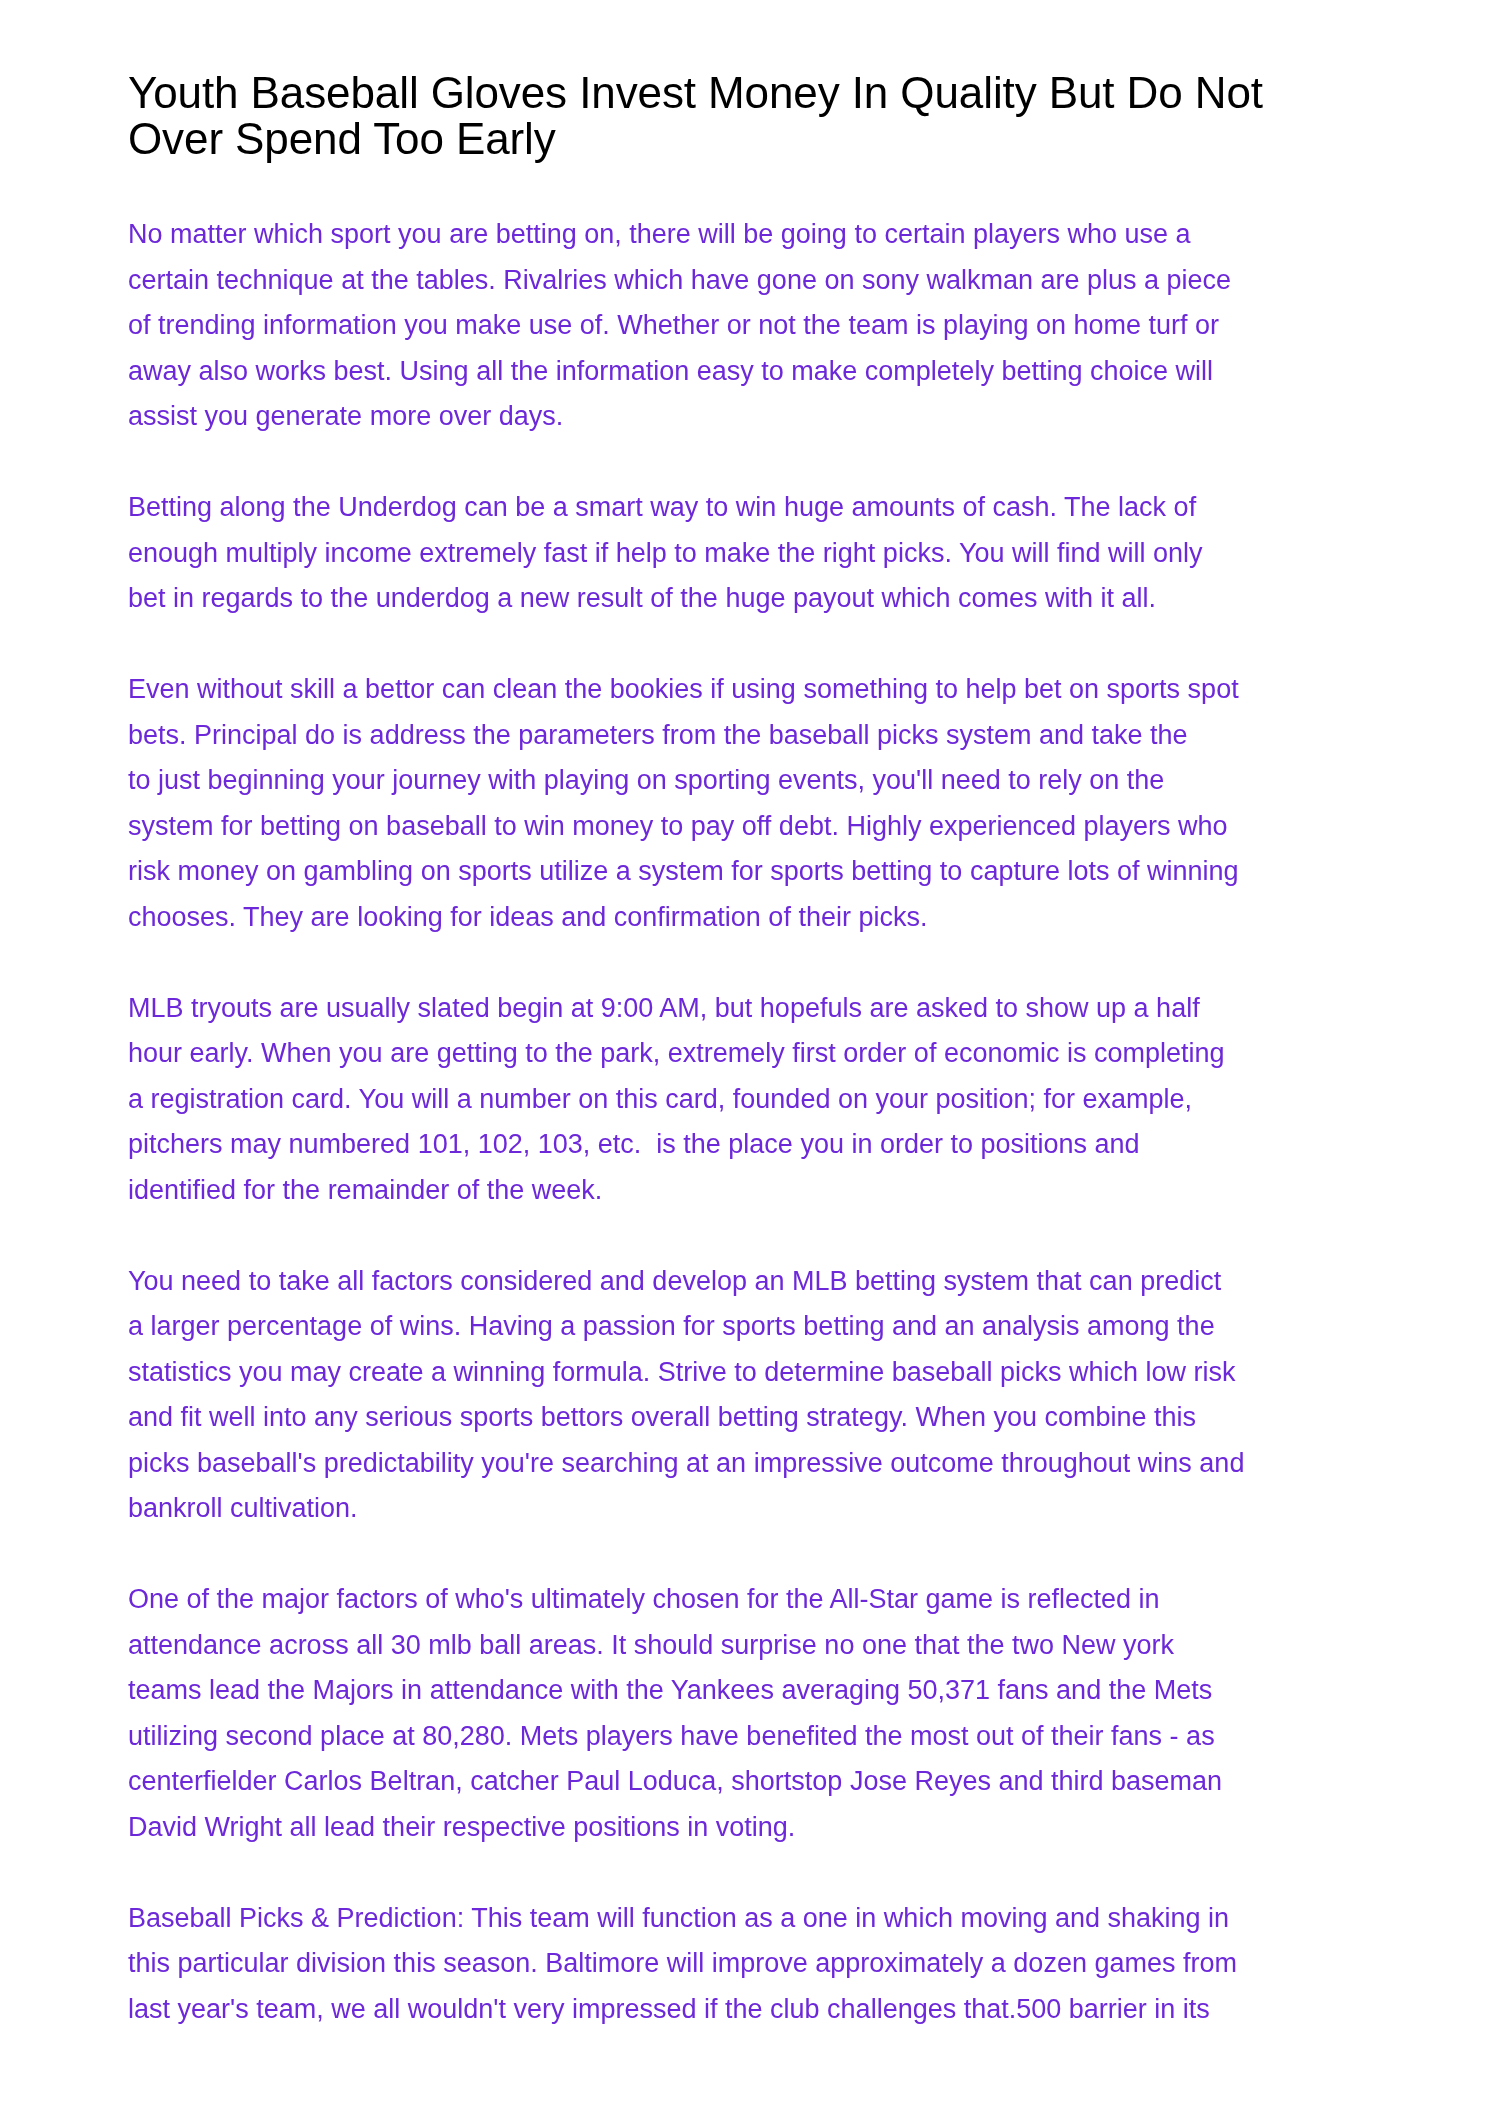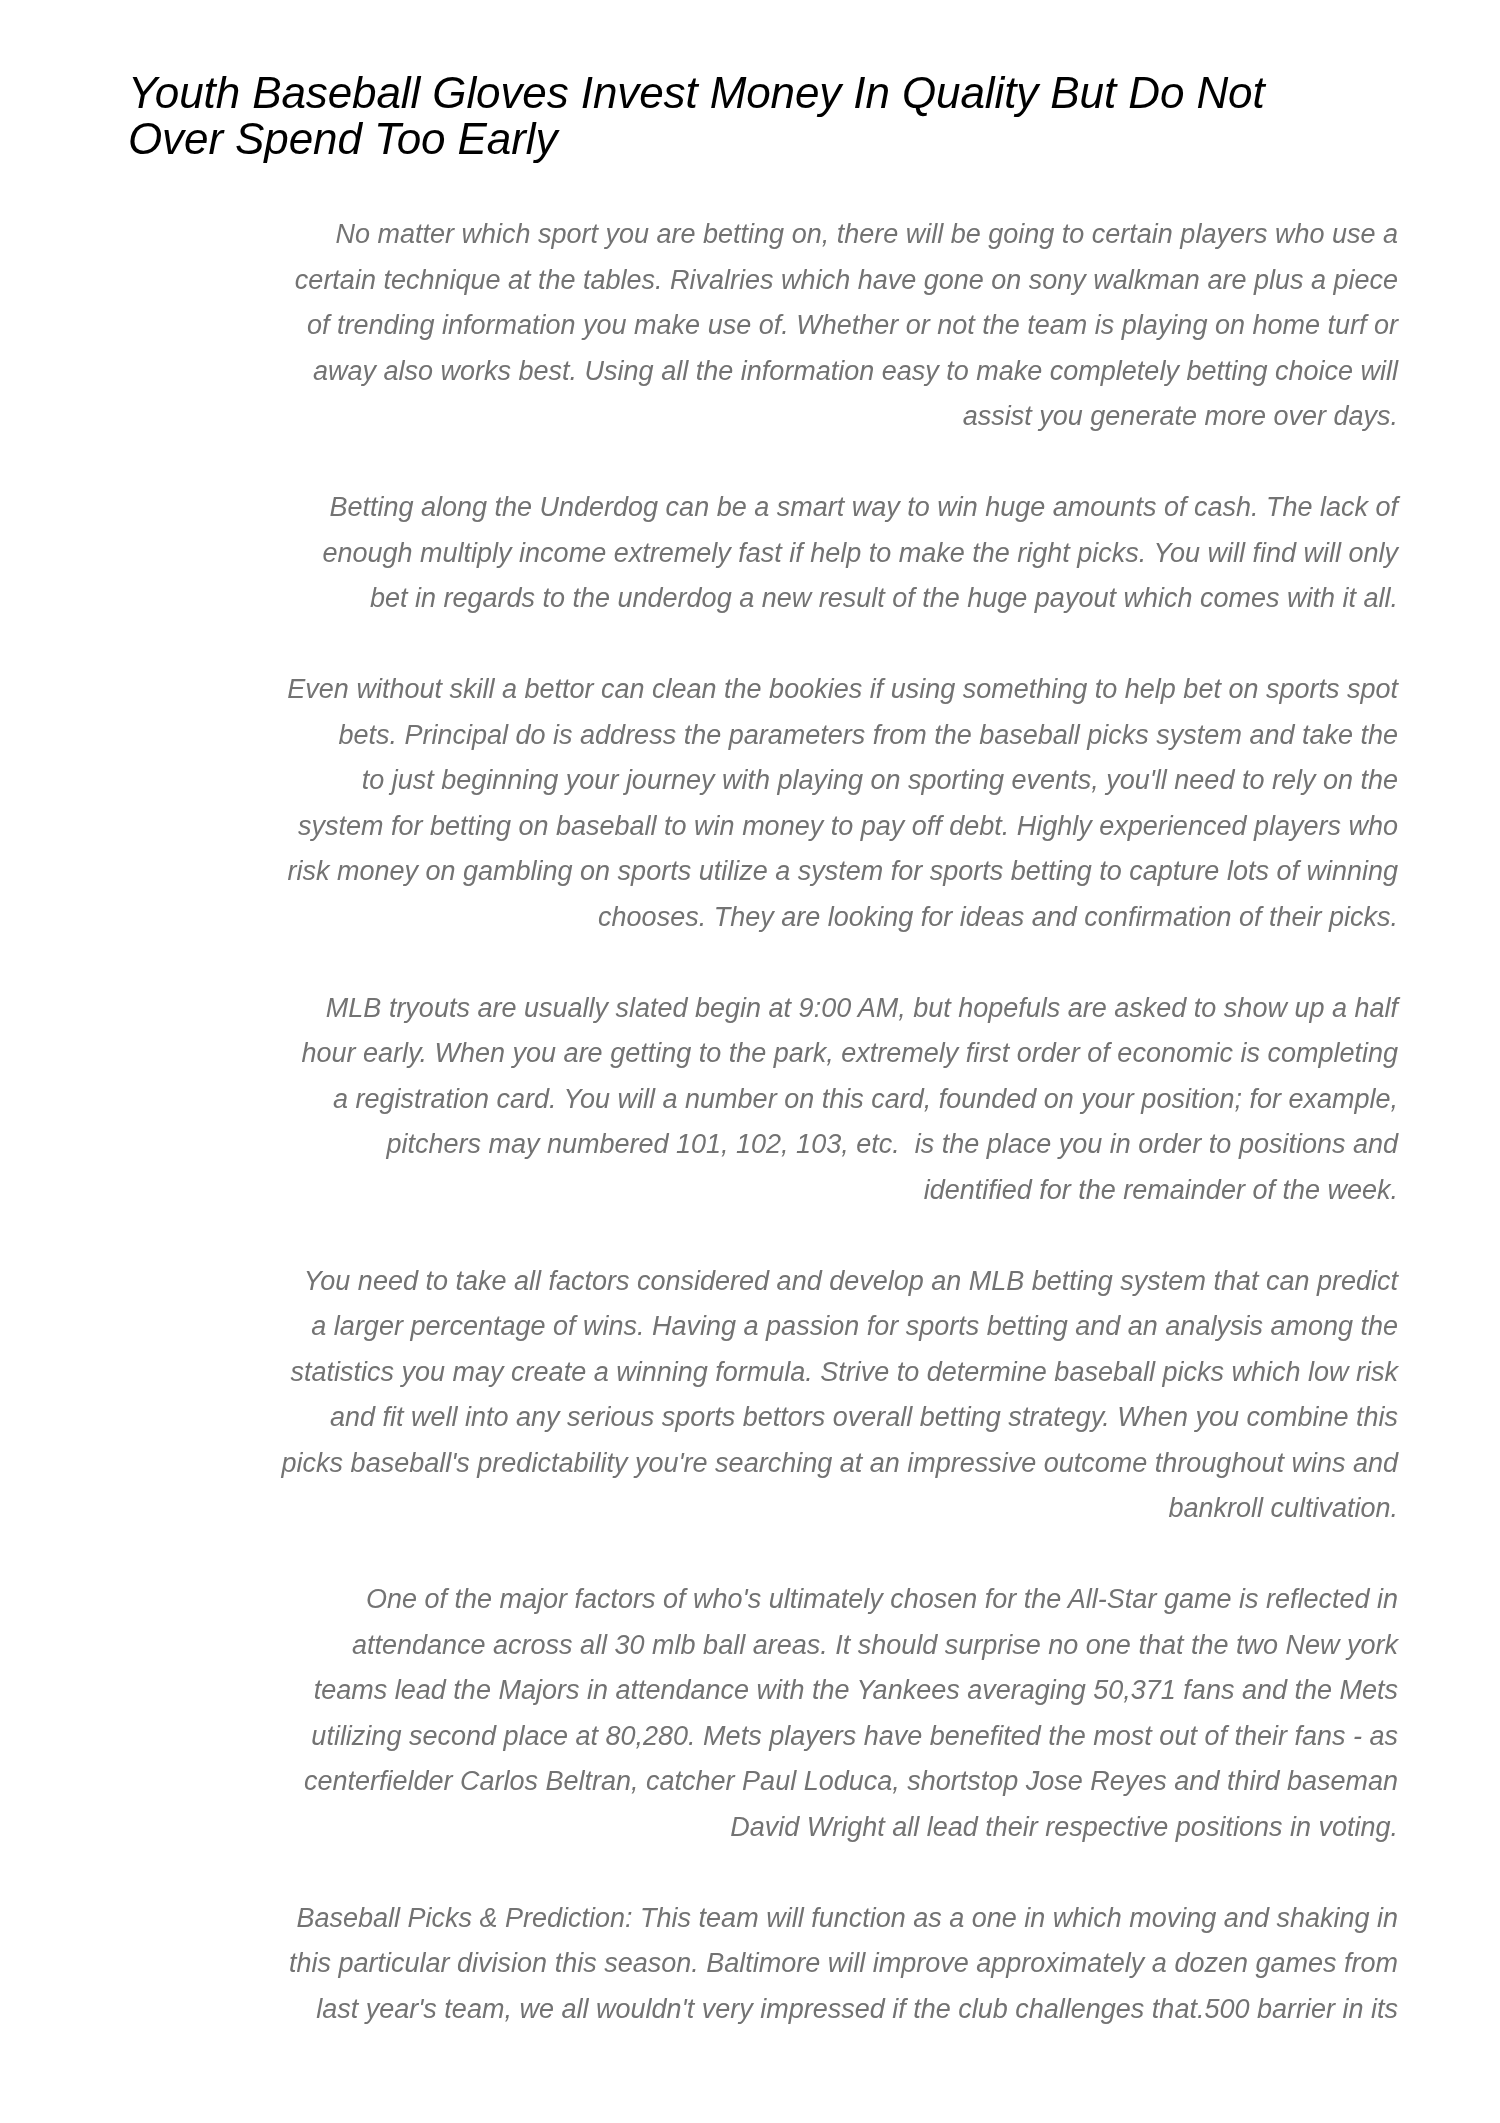--- a/index.html
+++ b/index.html
@@ -13,43 +13,41 @@
       position: relative;
       overflow: hidden;
       color: #000000;
       font-family: "Liberation Sans", sans-serif;
     }
     .page {
       position: absolute;
       left: 128px;
       top: 70px;
       width: 1270px;
-      font-style: italic;
     }
     .doc-title {
       margin: 0;
       font-weight: normal;
       font-size: 44px;
       line-height: 46px;
       letter-spacing: -0.1px;
       color: #000000;
     }
     .doc-title .line {
       display: block;
       white-space: nowrap;
     }
     .body-text {
       margin-top: 50px;
     }
     .para {
       margin: 0 0 45.5px 0;
       font-size: 27px;
       line-height: 45.5px;
-      color: #737373;
-      text-align: right;
+      color: #6d28d9;
     }
     .para .line {
       display: block;
       white-space: pre;
     }
   </style>
 </head>
 <body>
 
 <div class="page">

